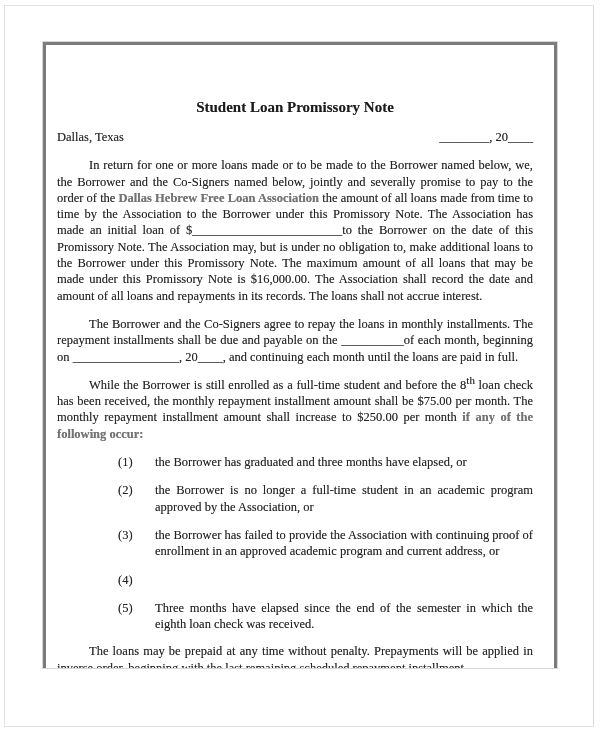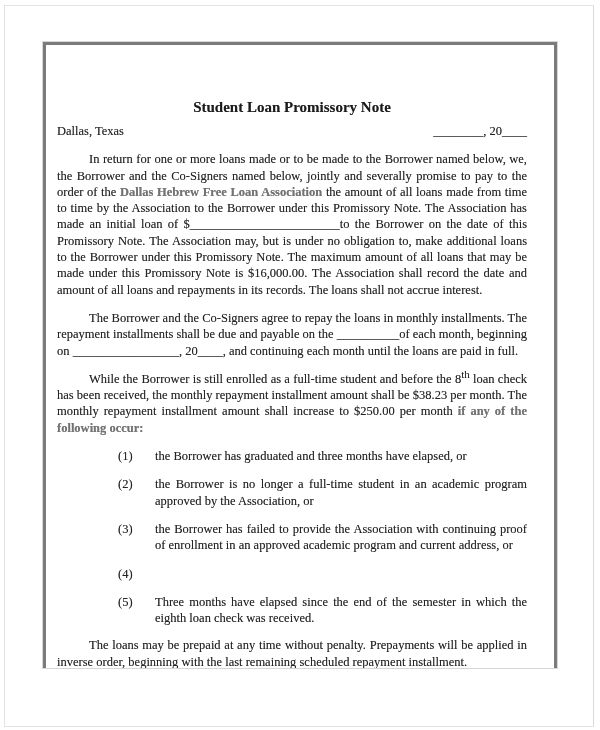--- a/index.html
+++ b/index.html
@@ -20,39 +20,39 @@
     pointer-events: none;
   }
   .doc {
     position: absolute;
     left: 43px; top: 42px;
     width: 514px; height: 626px;
     background: #ffffff;
     border: 3px solid #7b7b7b;
     border-bottom: none;
     box-shadow: 0 0 0 1px #d6d6d6;
-    padding: 0 27px 0 11px;
+    padding: 0 21px 0 11px;
     font-size: 12.5px;
     line-height: 16.3px;
     color: #242424;
     text-shadow: 0 0 0.4px rgba(45,45,45,0.45);
     overflow: hidden;
   }
   .title {
     margin-top: 53px;
     text-align: center;
     font-size: 15px;
     font-weight: bold;
     line-height: 19px;
     color: #1b1b1b;
   }
   .dateline {
     display: flex;
     justify-content: space-between;
-    margin-top: 6px;
+    margin-top: 12px;
   }
   .para {
     margin-top: 12px;
     text-align: justify;
     text-indent: 32px;
   }
   .blank { letter-spacing: 0; white-space: nowrap; }
   sup.ord { font-size: 11px; line-height: 0; vertical-align: super; }
   .cond-list { margin-top: 10px; }
   .cond-item { display: flex; margin-top: 12px; }
@@ -72,21 +72,21 @@
 
   <div class="dateline">
     <span>Dallas, Texas</span>
     <span><span class="blank">________</span><span>, 20</span><span class="blank">____</span></span>
   </div>
 
   <p class="para"><span>In return for one or more loans made or to be made to the Borrower named below, we, the Borrower and the Co-Signers named below, jointly and severally promise to pay to the order of the </span><b>Dallas Hebrew Free Loan Association</b><span> the amount of all loans made from time to time by the Association to the Borrower under this Promissory Note. The Association has made an initial loan of $</span><span class="blank">________________________</span><span>to the Borrower on the date of this Promissory Note. The Association may, but is under no obligation to, make additional loans to the Borrower under this Promissory Note. The maximum amount of all loans that may be made under this Promissory Note is $16,000.00. The Association shall record the date and amount of all loans and repayments in its records. The loans shall not accrue interest.</span></p>
 
   <p class="para"><span>The Borrower and the Co-Signers agree to repay the loans in monthly installments. The repayment installments shall be due and payable on the </span><span class="blank">__________</span><span>of each month, beginning on </span><span class="blank">_________________</span><span>, 20</span><span class="blank">____</span><span>, and continuing each month until the loans are paid in full.</span></p>
 
-  <p class="para"><span>While the Borrower is still enrolled as a full-time student and before the 8</span><sup class="ord">th</sup><span> loan check has been received, the monthly repayment installment amount shall be $38.23 per month. The monthly repayment installment amount shall increase to $250.00 per month </span><b>if any of the following occur:</b></p>
+  <p class="para"><span>While the Borrower is still enrolled as a full-time student and before the 8</span><sup class="ord">th</sup><span> loan check has been received, the monthly repayment installment amount shall be $75.00 per month. The monthly repayment installment amount shall increase to $250.00 per month </span><b>if any of the following occur:</b></p>
 
   <div class="cond-list">
     <div class="cond-item">
         <span class="num">(1)</span>
         <span class="cond-text">the Borrower has graduated and three months have elapsed, or</span>
       </div>
     <div class="cond-item">
         <span class="num">(2)</span>
         <span class="cond-text">the Borrower is no longer a full-time student in an academic program approved by the Association, or</span>
       </div>

